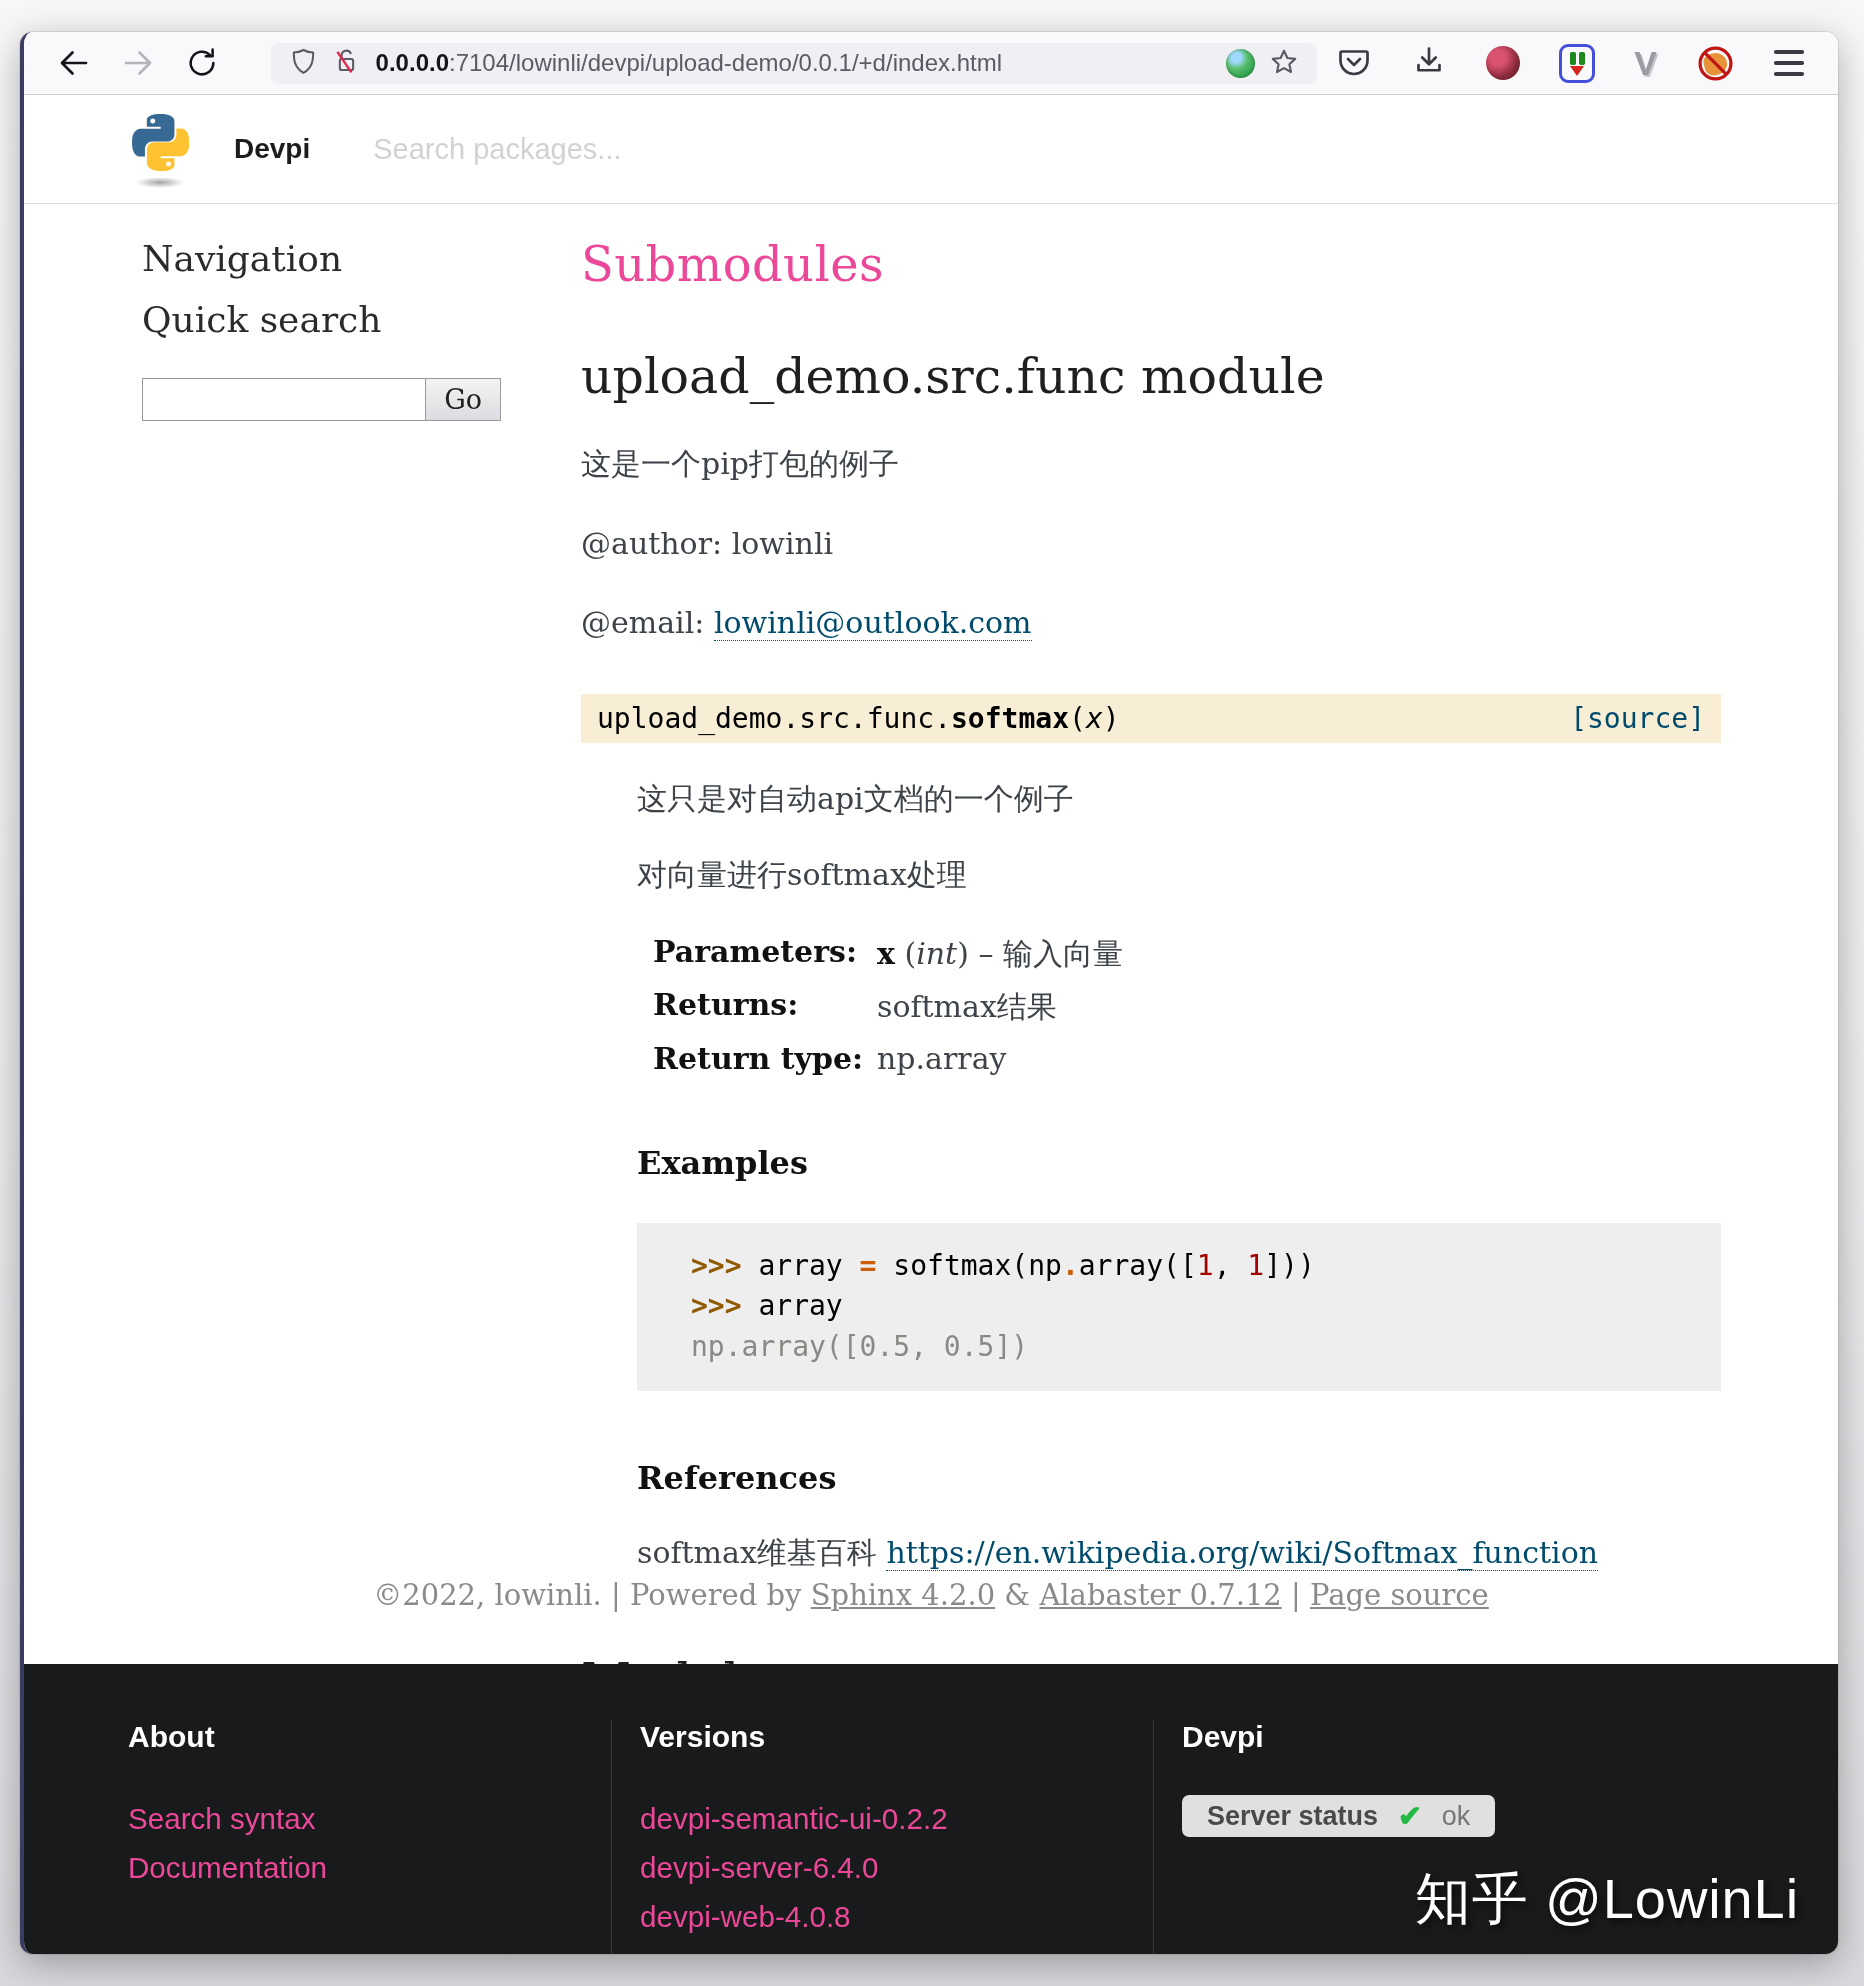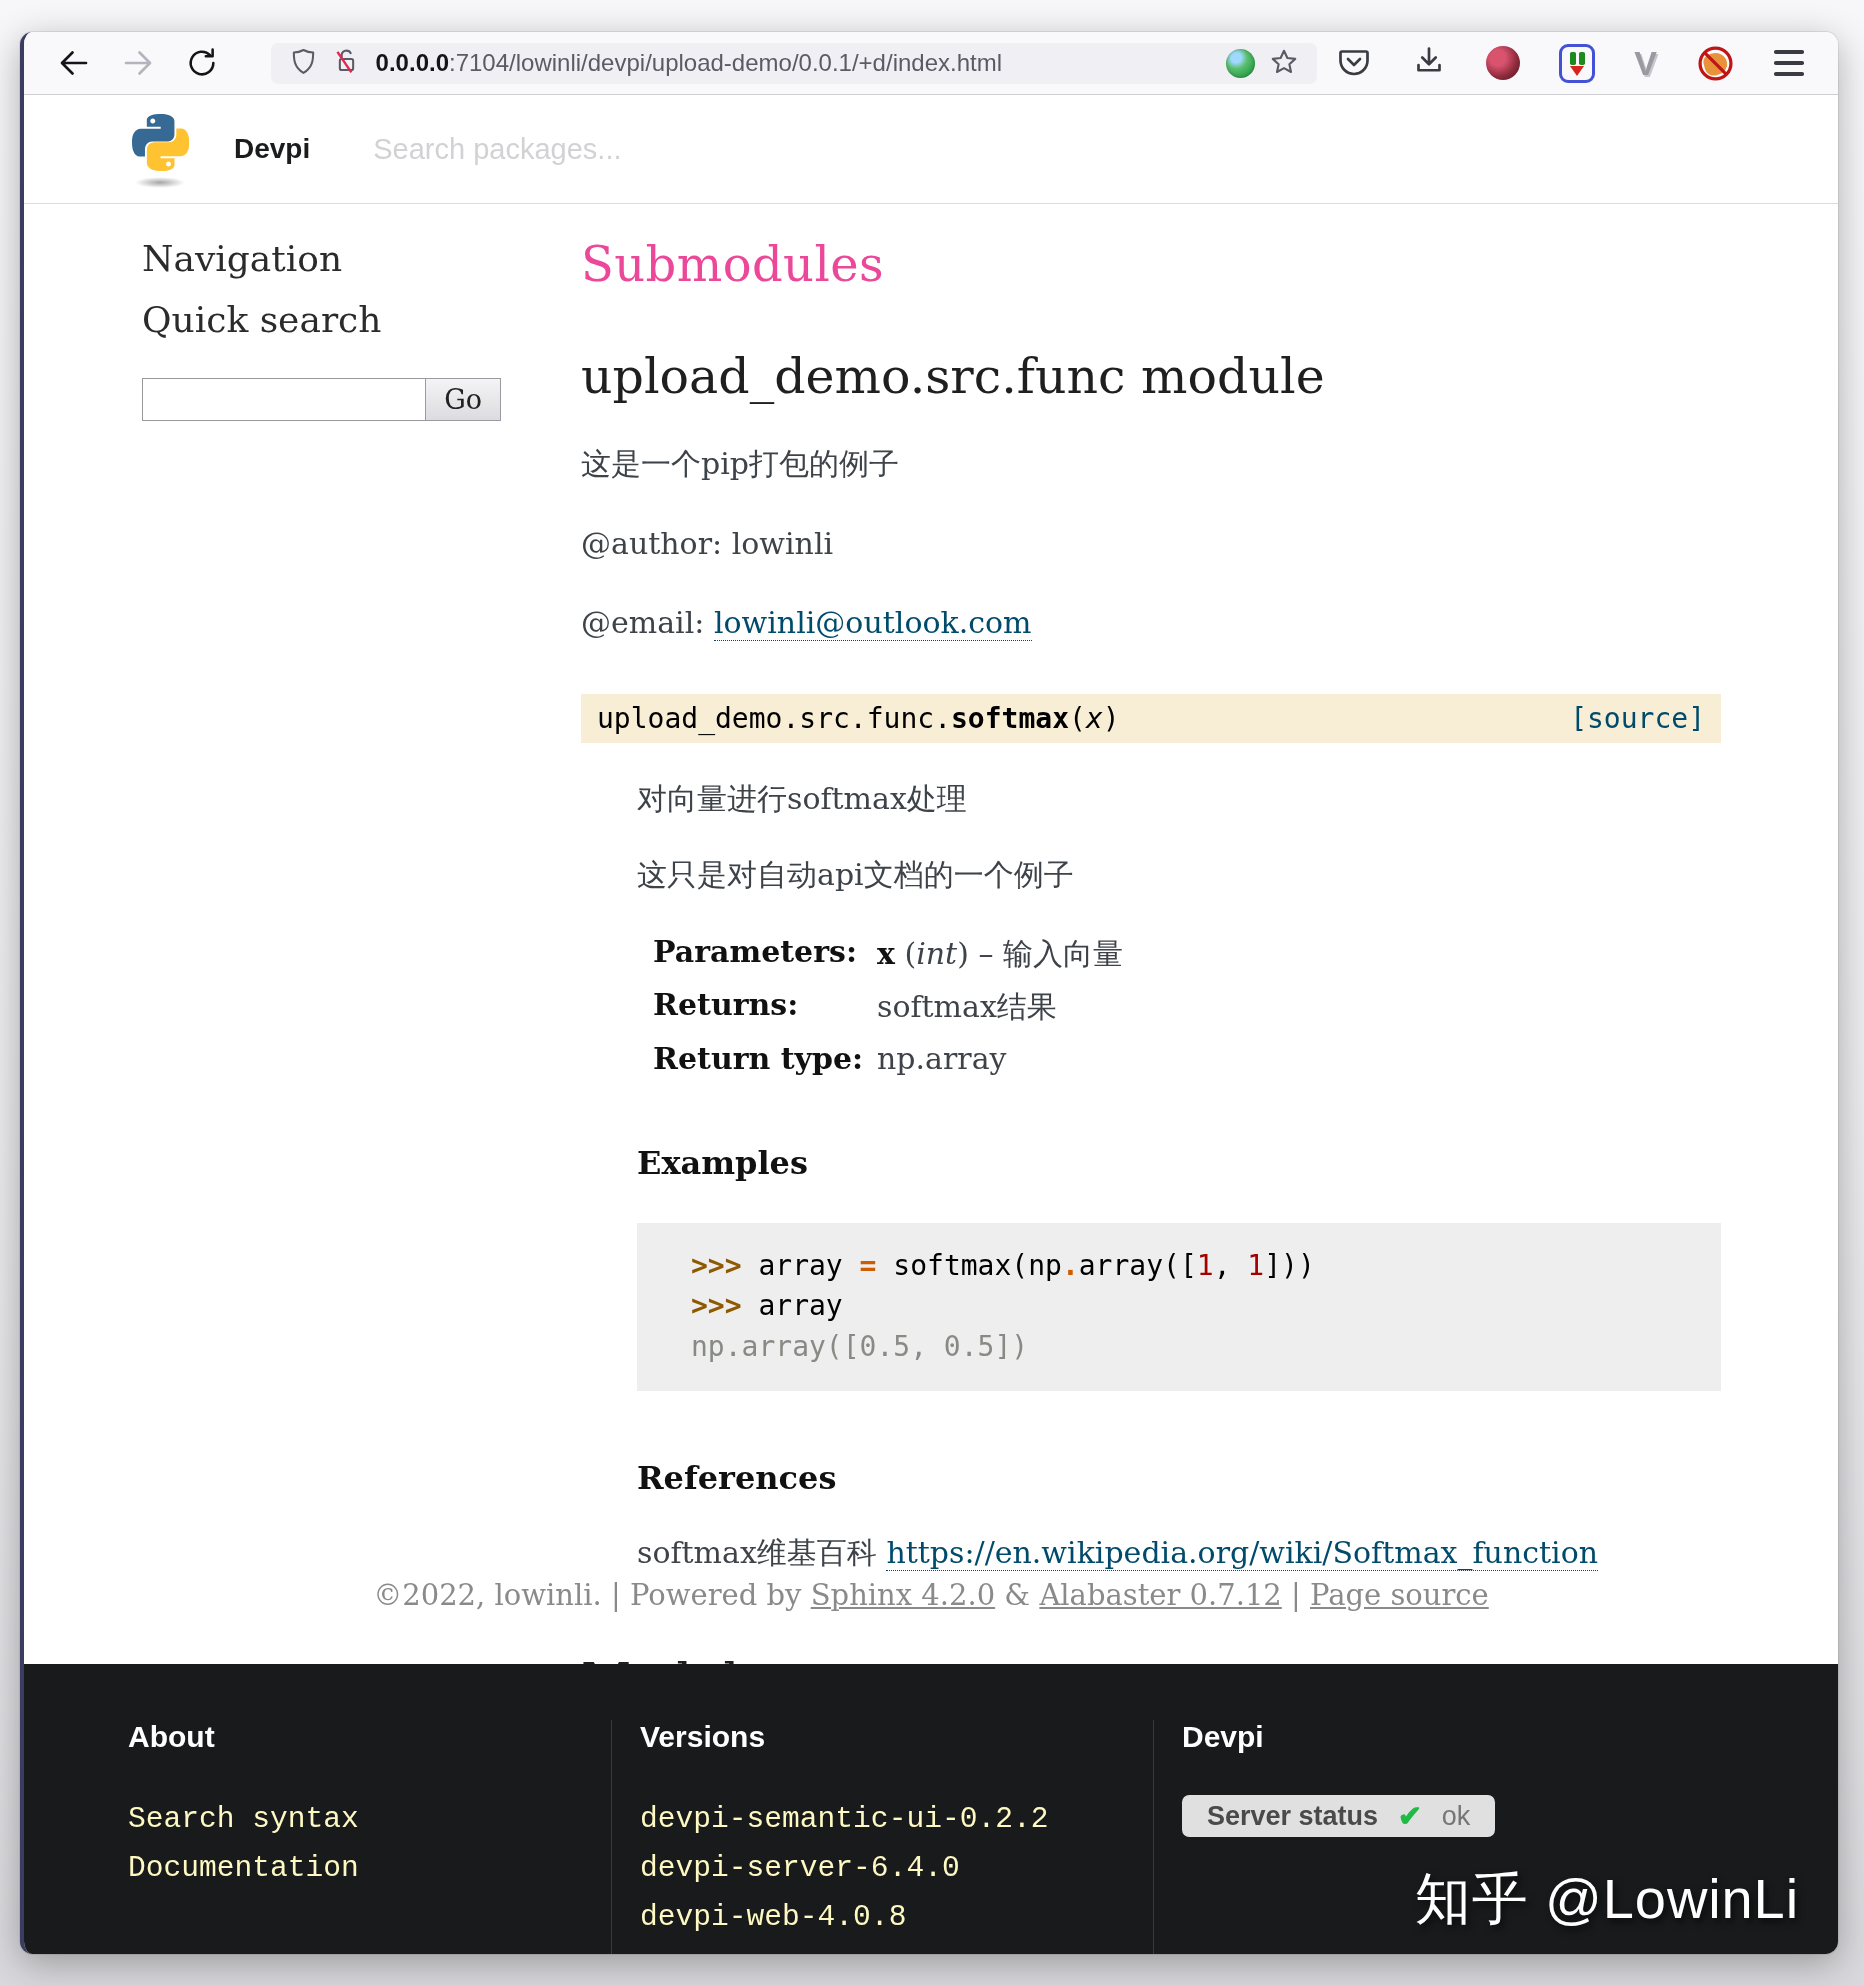--- a/index.html
+++ b/index.html
@@ -97,21 +97,21 @@
   .copyright { margin-top:auto; padding-bottom:52px; text-align:center;
                font-family:"DejaVu Serif","Liberation Serif",serif; font-size:29px; color:#8a8a8a; }
   .copyright a { color:#8a8a8a; text-decoration:underline; }
 
   
   .dark-footer { flex:1 1 auto; background:#191a1b; display:flex; position:relative; padding-top:56px; }
   .fcol1 { width:588px; padding-left:104px; border-right:0.9px solid #3a3a3a; }
   .fcol2 { width:542px; padding-left:28px; border-right:0.9px solid #3a3a3a; }
   .fcol3 { flex:1; padding-left:28px; }
   .f-h { color:#fff; font-size:30px; font-weight:bold; margin-bottom:41px; }
-  .f-link { display:block; color:#fef9c3; font-size:29.6px; line-height:1.65; text-decoration:none;font-family:Liberation Mono, monospace; }
+  .f-link { display:block; color:#ec4899; font-size:29.6px; line-height:1.65; text-decoration:none; }
   .status-pill { display:inline-flex; align-items:center; gap:19.7px; background:#e0e0e0;
                  border-radius:7.2px; padding:4px 25px; }
   .status-pill .lbl { font-size:27px; font-weight:bold; color:#4a4a4a; }
   .status-pill .chk { color:#21ba45; font-size:29px; font-weight:bold; }
   .status-pill .ok  { font-size:27px; color:#767676; }
   .watermark { position:absolute; right:39px; bottom:16px; color:#fff; font-size:56px;
                letter-spacing:0.9px; text-shadow:2.7px 3.6px 7.2px rgba(0,0,0,.65); }
 </style>
 </head>
 <body>
@@ -231,22 +231,22 @@
         <div class="sig">
           <span>upload_demo.src.func.</span>
             <span class="fn">softmax</span>
             <span>(</span>
             <span class="arg">x</span>
             <span>)</span>
           <a class="src">[source]</a>
         </div>
 
         <div class="dd">
+          <p class="para">这只是对自动api文档的一个例子</p>
           <p class="para">对向量进行softmax处理</p>
-          <p class="para">这只是对自动api文档的一个例子</p>
 
           <div class="field-table">
             <span class="f-label">Parameters:</span>
             <span class="f-value"><b>x</b><span> (</span><i>int</i><span>) </span><span>– 输入向量</span></span>
             <span class="f-label">Returns:</span>
             <span class="f-value">softmax结果</span>
             <span class="f-label">Return type:</span>
             <span class="f-value">np.array</span>
           </div>
 

